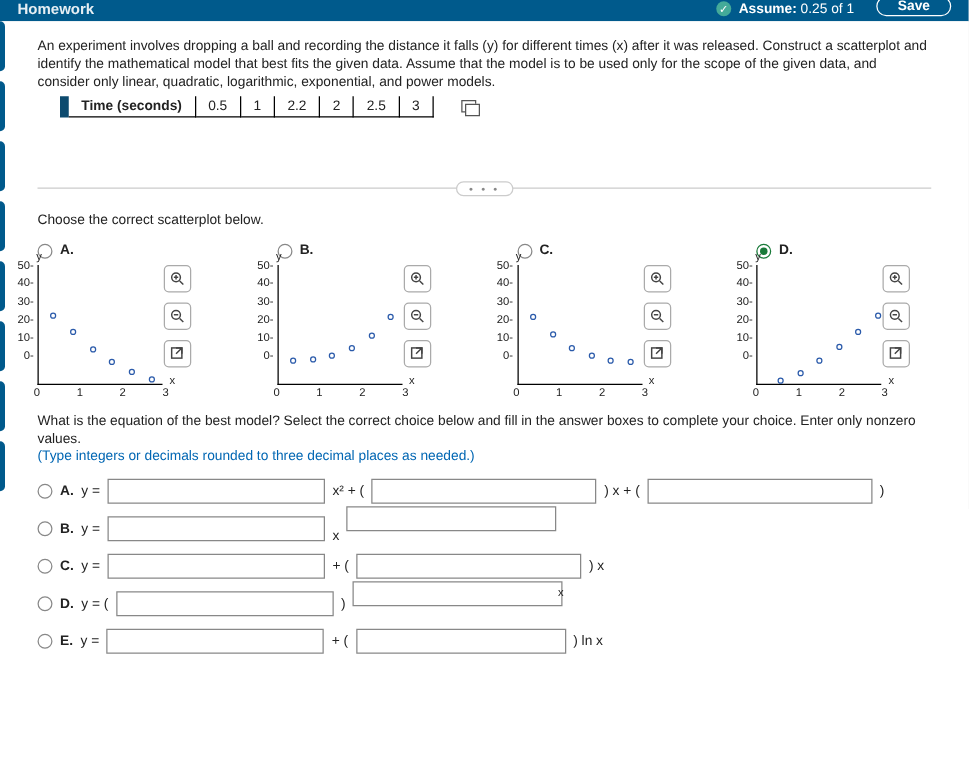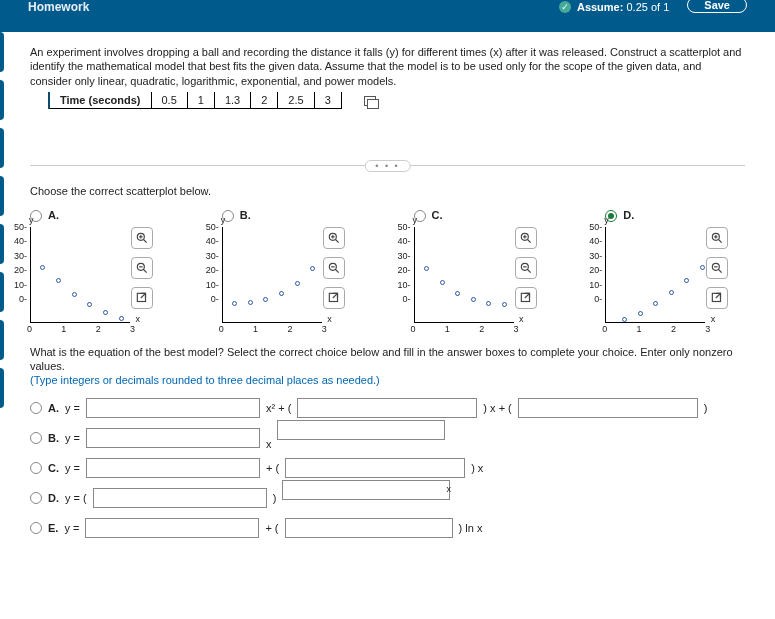--- a/index.html
+++ b/index.html
@@ -1,29 +1,29 @@
 <!DOCTYPE html>
 <html><head>
 <meta charset="utf-8">
 <style>
 *{box-sizing:border-box;margin:0;padding:0;font-family:Arial,Helvetica,sans-serif}
 body{background:#f0f0f0;width:775px;height:619px;overflow:hidden}
-.header{background:#005a8c;color:#fff;height:32px;display:flex;justify-content:space-between;align-items:flex-start;padding:0 28px;font-size:11px}
+.header{background:#005a8c;color:#fff;height:17px;display:flex;justify-content:space-between;align-items:flex-start;padding:0 14px;font-size:11px}
 .hleft{font-weight:bold;font-size:12px;opacity:.9}
 .hright{display:flex;gap:18px;align-items:center}
 .checkicon{width:12px;height:12px;border-radius:50%;background:#4a9;display:inline-flex;align-items:center;justify-content:center;font-size:9px}
 .save{border:1.5px solid #fff;border-radius:14px;padding:0 16px;height:16px;line-height:14px;font-size:11px;font-weight:bold;margin-top:-3px;cursor:pointer}
 .page{background:#fff;margin:0;padding:5px 0 0 0;height:602px;position:relative}
 .leftbar{position:absolute;left:-4px;top:0;width:8px;height:100%}
 .leftbar .t{background:#005a8c;height:40px;margin-bottom:8px;border-radius:0 4px 4px 0}
 .content{padding:0 30px;font-size:11px;color:#222;line-height:1.3}
 .qtext{margin-top:8px}
 .datatbl{margin:4px 0 2px 18px;border-collapse:collapse;font-size:11px}
 .datatbl td{padding:1px 10px;text-align:right;border-right:1px solid #000}
-.datatbl td:first-child{text-align:left;font-weight:bold;border-left:2px solid #0c4a6e}
+.datatbl td:first-child{text-align:left;font-weight:bold;border-left:7px solid #0c4a6e}
 .datatbl tr:first-child td{border-bottom:1px solid #000}
 .datatbl td:last-child{border-right:none}
 .copyic{display:inline-block;width:12px;height:10px;border:1px solid #555;margin-left:12px;vertical-align:middle;position:relative}
 .copyic::after{content:"";position:absolute;width:10px;height:8px;border:1px solid #555;left:2px;top:2px;background:#fff}
 .hr{position:relative;border-top:1px solid #ccc;margin:56px 30px 0}
 .hr .bump{position:absolute;left:50%;top:-6px;transform:translateX(-50%);background:#fff;border:1px solid #ccc;border-radius:8px;padding:0 10px;font-size:9px;color:#888;letter-spacing:2px}
 .sub{margin:18px 0 10px}
 .plots{display:flex;gap:52px;margin-top:8px}
 .plotcol{width:140px}
 .plab{display:flex;align-items:center;gap:6px;font-size:11px;margin-bottom:4px}
@@ -76,21 +76,21 @@
     </div>
 
   <div class="content">
     <div class="qtext">An experiment involves dropping a ball and recording the distance it falls (y) for different times (x) after it was released. Construct a scatterplot and identify the mathematical model that best fits the given data. Assume that the model is to be used only for the scope of the given data, and consider only linear, quadratic, logarithmic, exponential, and power models.</div>
     <table class="datatbl">
       <tbody>
           <tr>
         <td>Time (seconds)</td>
         <td>0.5</td>
             <td>1</td>
-            <td>1.3</td>
+            <td>2.2</td>
         <td>2</td>
             <td>2.5</td>
             <td>3</td>
         <td style="border:none"><span class="copyic"></span></td>
       </tr>
     </tbody>
       </table>
   </div>
 
   <div class="hr">

